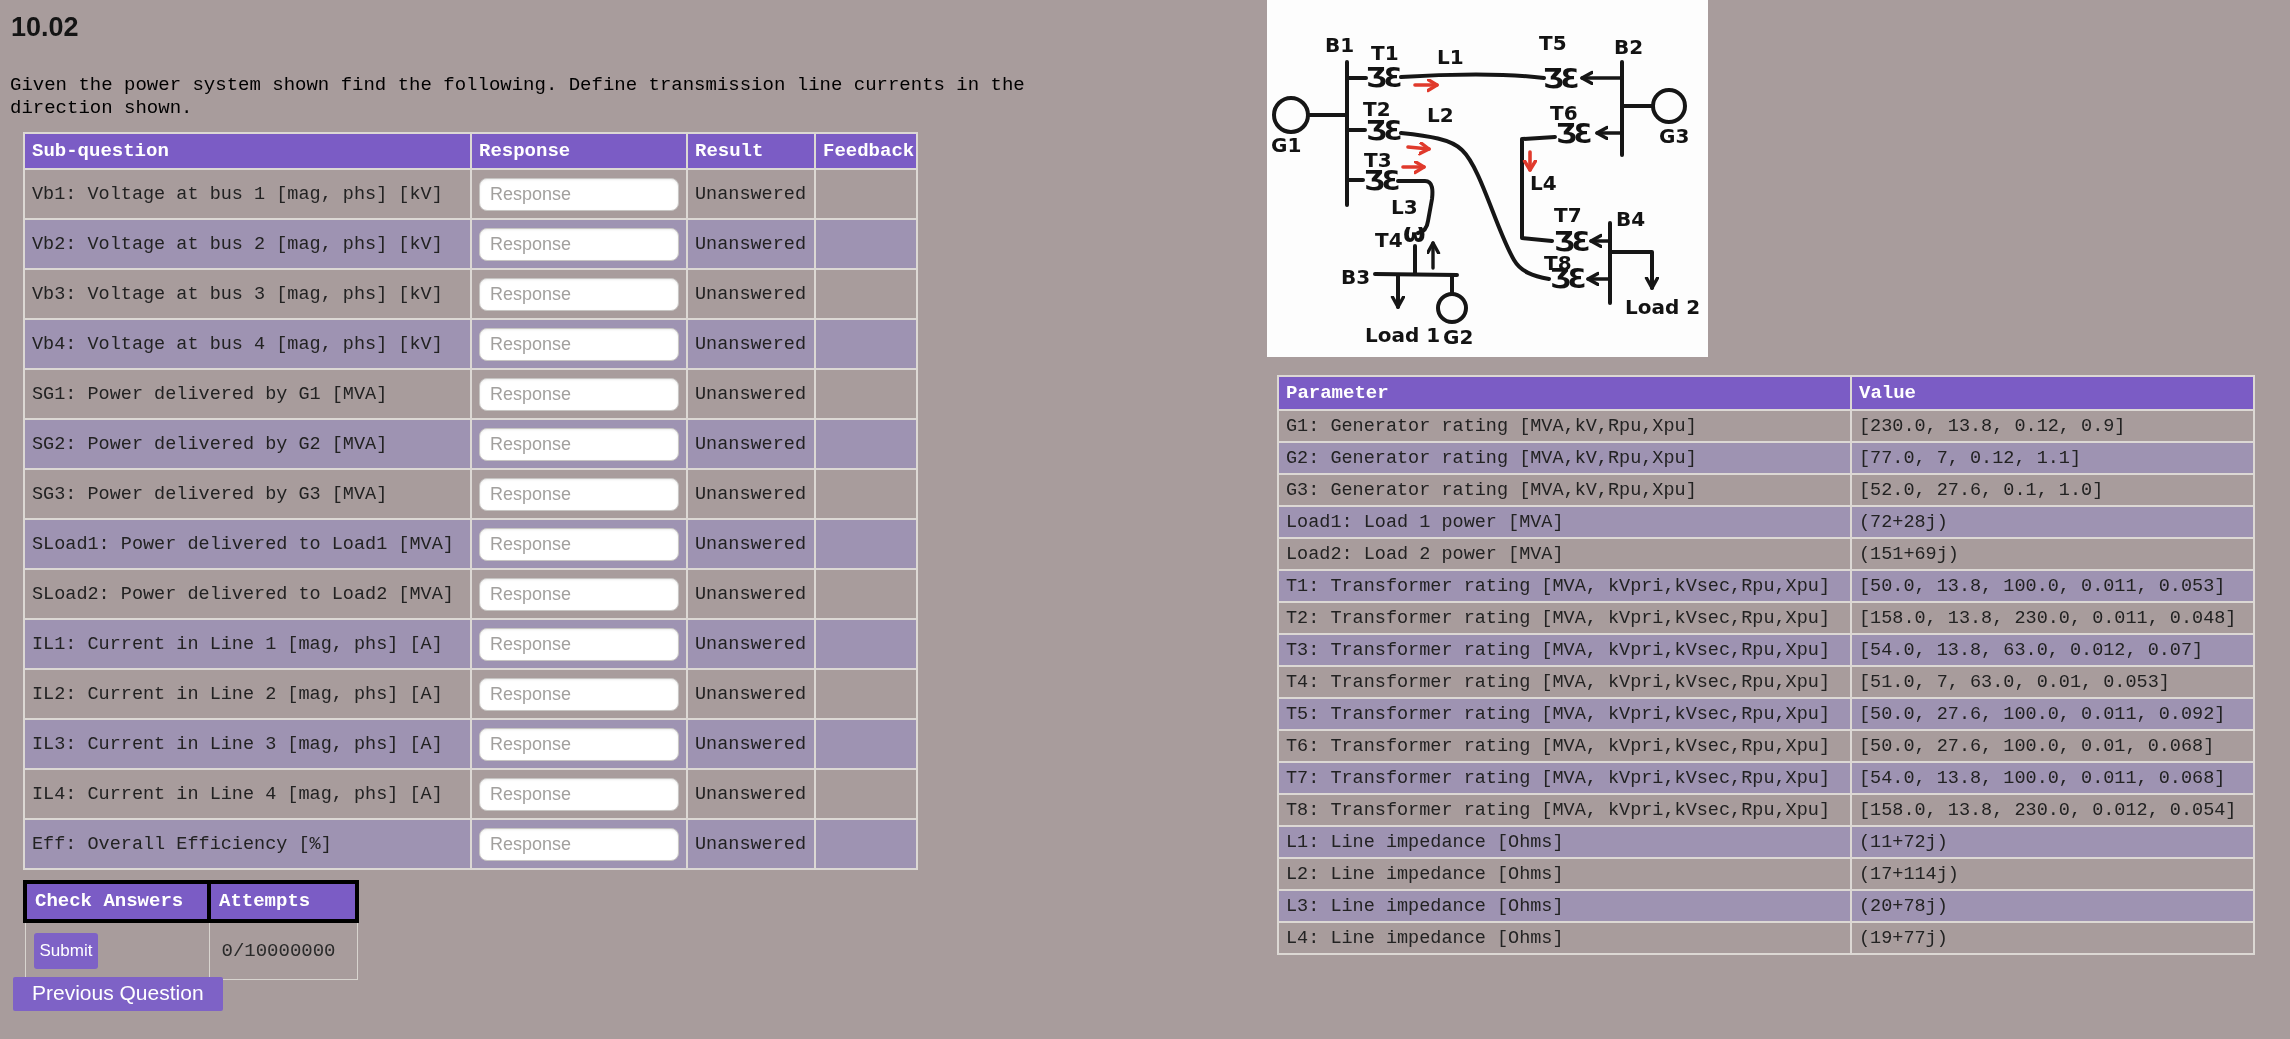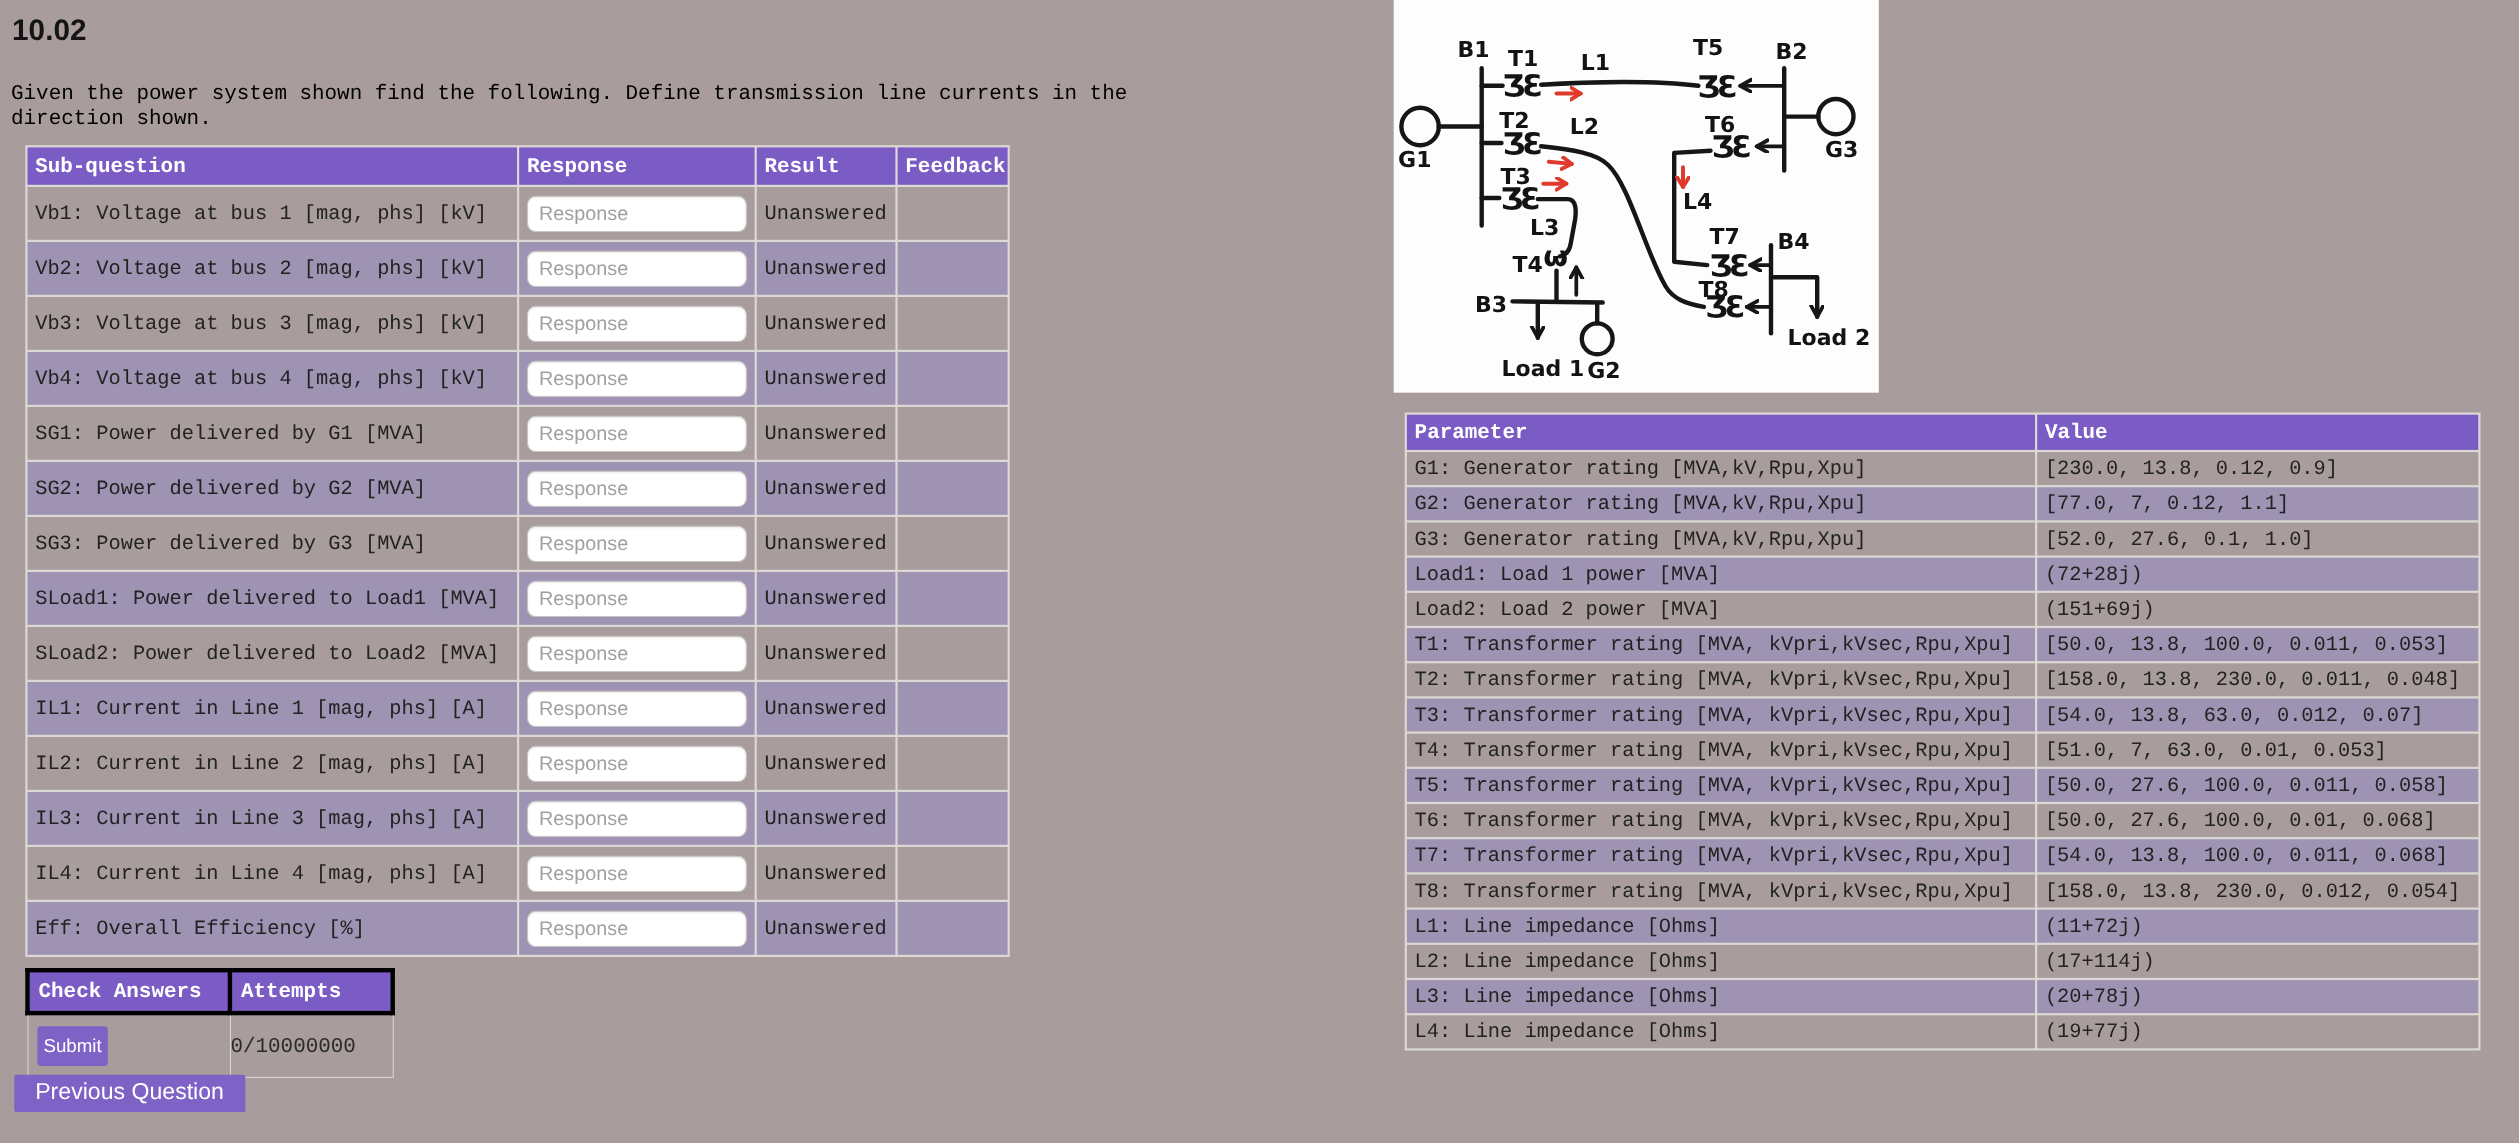--- a/index.html
+++ b/index.html
@@ -44,21 +44,21 @@
   .ctable{position:absolute;left:23px;top:880px;border-collapse:collapse;}
   .ctable th{
     background:#7b5cc5;color:#fff;text-align:left;font-weight:bold;font-size:19px;
     padding:6px 12px 7px 8px;border:4px solid #000000;
   }
   .ctable td{border:1px solid #d8d4cf;height:54px;vertical-align:middle;}
   .submit{
     margin-left:7px;background:#7e62c6;color:#fff;border:none;cursor:pointer;
     font:17px "Liberation Sans",sans-serif;padding:8px 6px;border-radius:3px;
   }
-  .attempts{font-size:19px;color:#2a2a2a;padding-left:0;font-family:"Liberation Mono",monospace;}
+  .attempts{font-size:19px;color:#2a2a2a;padding-left:12px;font-family:"Liberation Mono",monospace;}
   .prevq{
     position:absolute;left:13px;top:977px;background:#7e62c6;color:#fff;border:none;cursor:pointer;
     font:21px "Liberation Sans",sans-serif;padding:4px 19px 6px;border-radius:2px;
   }
 
   
   .diagram{position:absolute;left:1267px;top:0;width:441px;height:357px;background:#fdfdfd;}
   .diagram svg{display:block;}
   .ink{stroke:#161616;stroke-width:4;fill:none;stroke-linecap:round;stroke-linejoin:round;}
   .ink-thin{stroke:#161616;stroke-width:3.4;fill:none;stroke-linecap:round;stroke-linejoin:round;}
@@ -323,21 +323,21 @@
     <tr>
       <td>T3: Transformer rating [MVA, kVpri,kVsec,Rpu,Xpu]</td>
       <td>[54.0, 13.8, 63.0, 0.012, 0.07]</td>
     </tr>
     <tr>
       <td>T4: Transformer rating [MVA, kVpri,kVsec,Rpu,Xpu]</td>
       <td>[51.0, 7, 63.0, 0.01, 0.053]</td>
     </tr>
     <tr>
       <td>T5: Transformer rating [MVA, kVpri,kVsec,Rpu,Xpu]</td>
-      <td>[50.0, 27.6, 100.0, 0.011, 0.058]</td>
+      <td>[50.0, 27.6, 100.0, 0.011, 0.092]</td>
     </tr>
     <tr>
       <td>T6: Transformer rating [MVA, kVpri,kVsec,Rpu,Xpu]</td>
       <td>[50.0, 27.6, 100.0, 0.01, 0.068]</td>
     </tr>
     <tr>
       <td>T7: Transformer rating [MVA, kVpri,kVsec,Rpu,Xpu]</td>
       <td>[54.0, 13.8, 100.0, 0.011, 0.068]</td>
     </tr>
     <tr>

